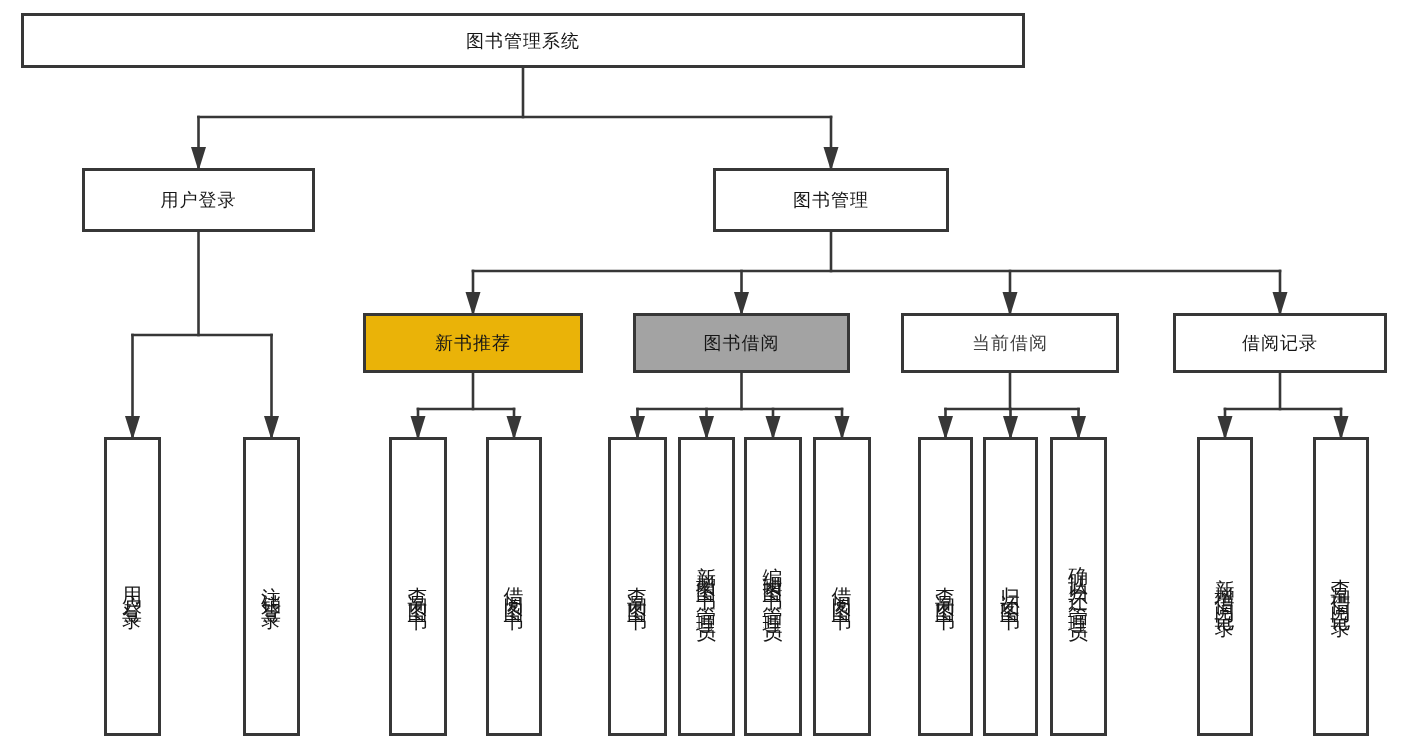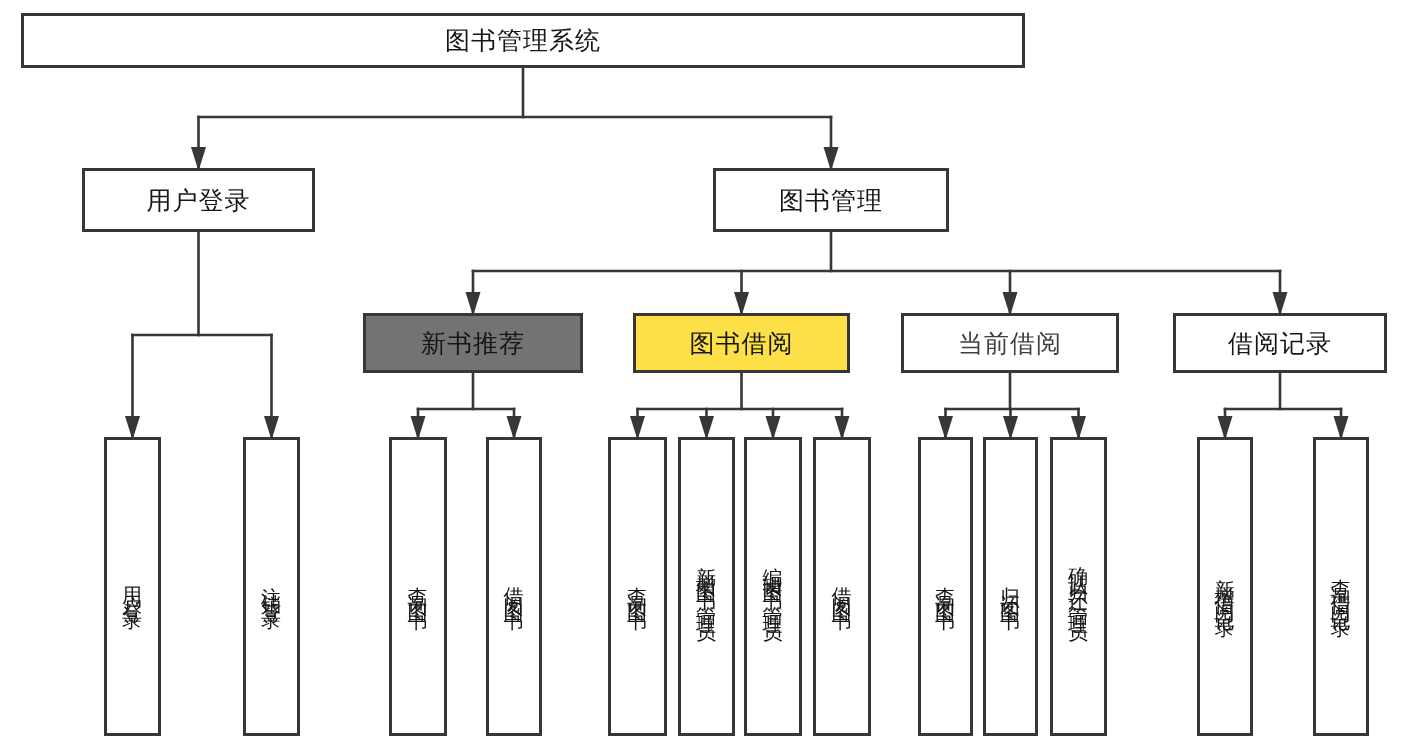--- a/index.html
+++ b/index.html
@@ -9,21 +9,21 @@
   }
   #diagram-canvas{position:absolute;left:0;top:0;width:1405px;height:747px;}
   #connectors{position:absolute;left:0;top:0;z-index:1;}
   .node{
     position:absolute;z-index:2;box-sizing:border-box;
     background:#ffffff;border:3px solid #373737;
     display:flex;align-items:center;justify-content:center;
     color:#161616;
   }
   .node.h .node-label{
-    font-size:25px;letter-spacing:1px;white-space:nowrap;
+    font-size:18px;letter-spacing:1px;white-space:nowrap;
   }
   .node.v .node-label{
     writing-mode:vertical-rl;text-orientation:mixed;
     font-size:20px;letter-spacing:8px;line-height:1;white-space:nowrap;
   }
   #watermark{
     position:absolute;z-index:6;right:4px;top:717px;
     font-size:21px;letter-spacing:0.5px;white-space:nowrap;
     color:rgba(242,118,98,0.58);
     mix-blend-mode:multiply;
@@ -90,24 +90,24 @@
   <div id="nodes">
       <div class="node h" style="left: 21px; top: 13px; width: 1004px; height: 55px; border-color: rgb(55, 55, 55); background: rgb(255, 255, 255); color: rgb(22, 22, 22);">
         <span class="node-label">图书管理系统</span>
       </div>
       <div class="node h" style="left: 82px; top: 168px; width: 233px; height: 64px; border-color: rgb(55, 55, 55); background: rgb(255, 255, 255); color: rgb(22, 22, 22);">
         <span class="node-label">用户登录</span>
       </div>
       <div class="node h" style="left: 713px; top: 168px; width: 236px; height: 64px; border-color: rgb(55, 55, 55); background: rgb(255, 255, 255); color: rgb(22, 22, 22); justify-content: center;">
         <span class="node-label">图书管理</span>
       </div>
-      <div class="node h" style="left: 363px; top: 313px; width: 220px; height: 60px; border-color: rgb(55, 55, 55); background: #737373; color: rgb(22, 22, 22); text-align: right;">
+      <div class="node h" style="left: 363px; top: 313px; width: 220px; height: 60px; border-color: rgb(55, 55, 55); background: #eab308; color: rgb(22, 22, 22); text-align: right;">
         <span class="node-label">新书推荐</span>
       </div>
-      <div class="node h" style="left: 633px; top: 313px; width: 217px; height: 60px; border-color: rgb(55, 55, 55); background: #fde047; color: rgb(22, 22, 22);">
+      <div class="node h" style="left: 633px; top: 313px; width: 217px; height: 60px; border-color: rgb(55, 55, 55); background: #a3a3a3; color: rgb(22, 22, 22);">
         <span class="node-label">图书借阅</span>
       </div>
       <div class="node h" style="left: 901px; top: 313px; width: 218px; height: 60px; border-color: rgb(55, 55, 55); background: rgb(255, 255, 255); color: #404040;">
         <span class="node-label">当前借阅</span>
       </div>
       <div class="node h" style="left: 1173px; top: 313px; width: 214px; height: 60px; border-color: rgb(55, 55, 55); background: rgb(255, 255, 255); color: rgb(22, 22, 22);">
         <span class="node-label">借阅记录</span>
       </div>
       <div class="node v" style="left: 104px; top: 437px; width: 57px; height: 299px; border-color: rgb(55, 55, 55); background: rgb(255, 255, 255); color: rgb(22, 22, 22);">
         <span class="node-label">用户登录</span>

